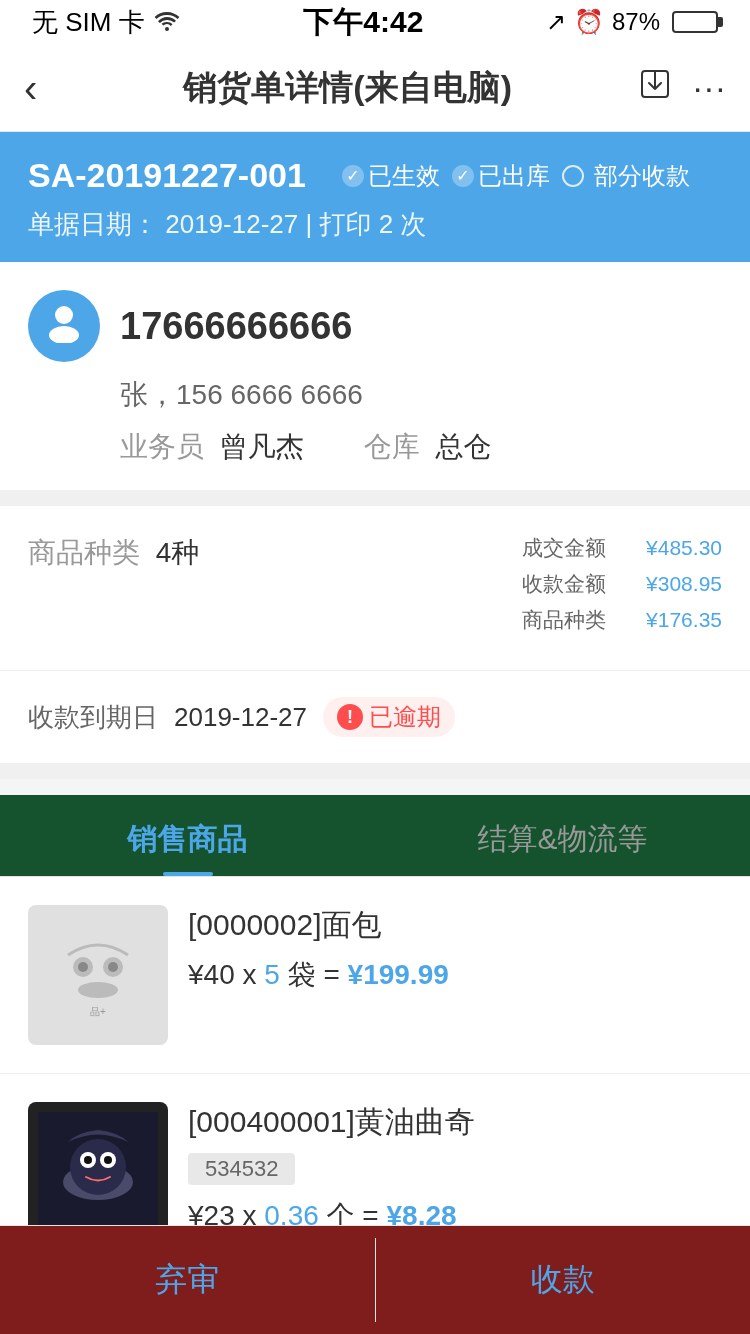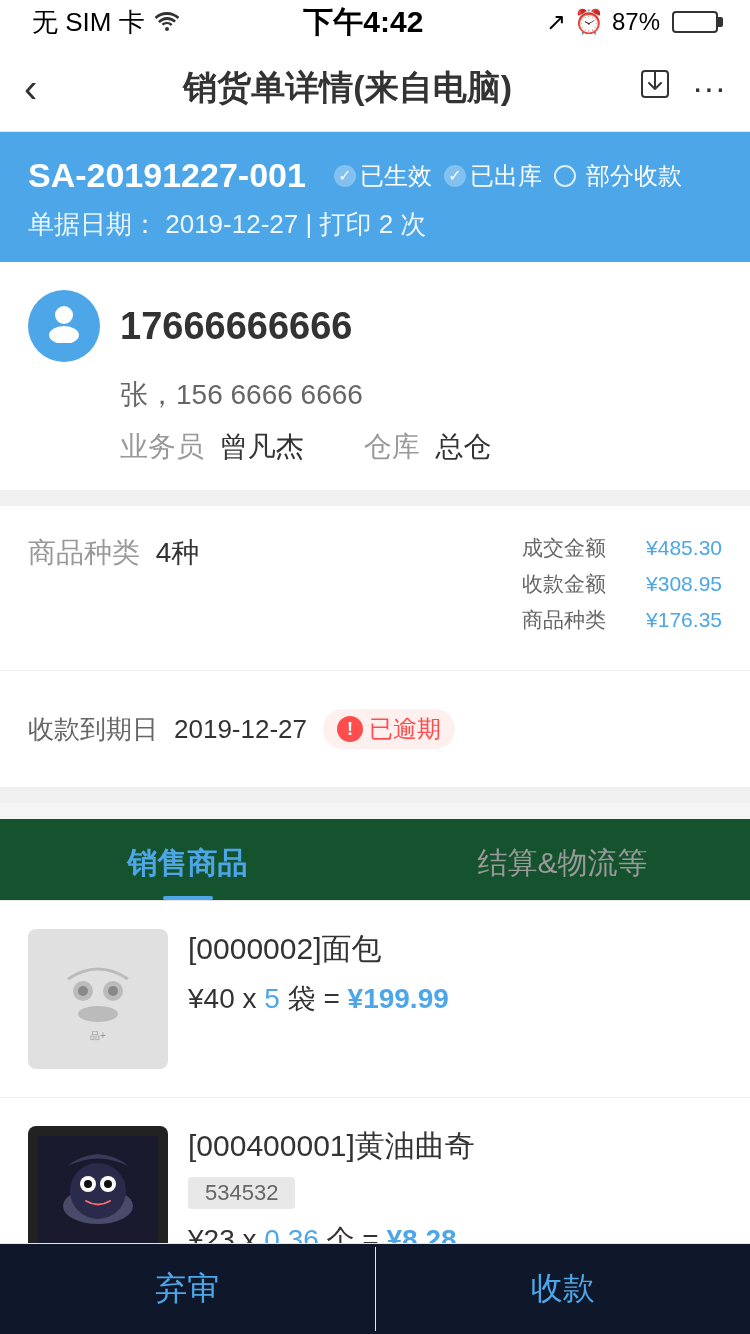--- a/index.html
+++ b/index.html
@@ -101,21 +101,21 @@
     }
 
     
     .order-header {
       background: #4da6e8;
       padding: 24px 28px 20px;
     }
     .order-id-row {
       display: flex;
       align-items: center;
-      gap: 28px;
+      gap: 36px;
       margin-bottom: 12px;
     }
     .order-id {
       font-size: 34px;
       font-weight: 700;
       color: #fff;
     }
     .order-status-badges {
       display: flex;
       align-items: center;
@@ -247,21 +247,21 @@
       color: #666;
     }
     .stats-right-value {
       color: #4da6e8;
       font-weight: 500;
     }
 
     
     .due-section {
       background: #fff;
-      padding: 38px 28px;
+      padding: 26px 28px;
       border-top: 1px solid #f0f0f0;
       display: flex;
       align-items: center;
       gap: 16px;
     }
     .due-label {
       font-size: 26px;
       color: #666;
     }
     .due-date {
@@ -379,22 +379,22 @@
     }
     .qty-highlight {
       color: #4da6e8;
     }
 
     
     .bottom-bar {
       position: fixed;
       bottom: 0;
       width: 750px;
-      height: 91px;
-      background: #0f172a;
+      height: 109px;
+      background: #7f1d1d;
       border-top: 1px solid #e5e5e5;
       display: flex;
       align-items: center;
     }
     .bottom-btn {
       flex: 1;
       text-align: center;
       font-size: 32px;
       cursor: pointer;
       padding: 20px 0;

